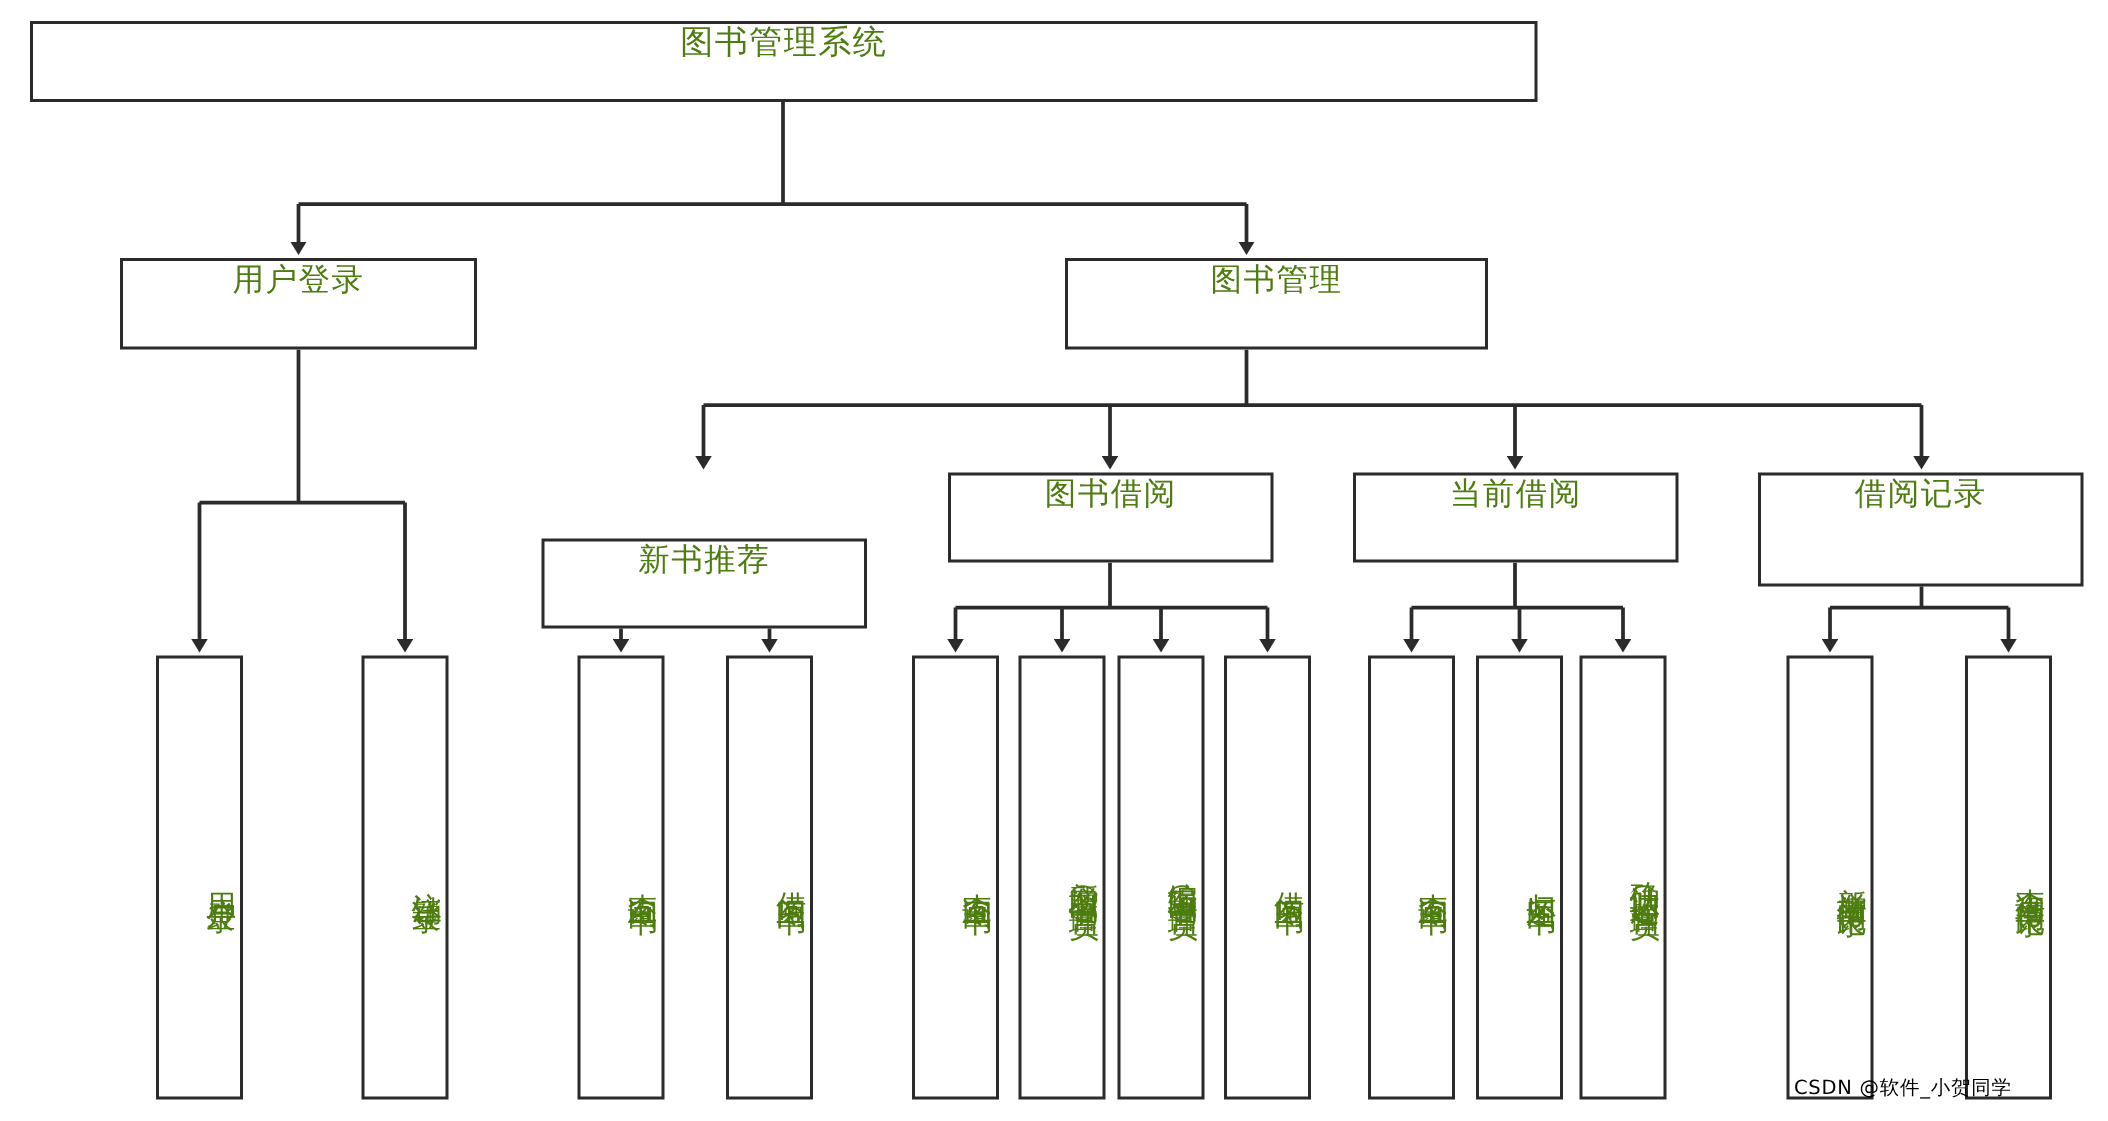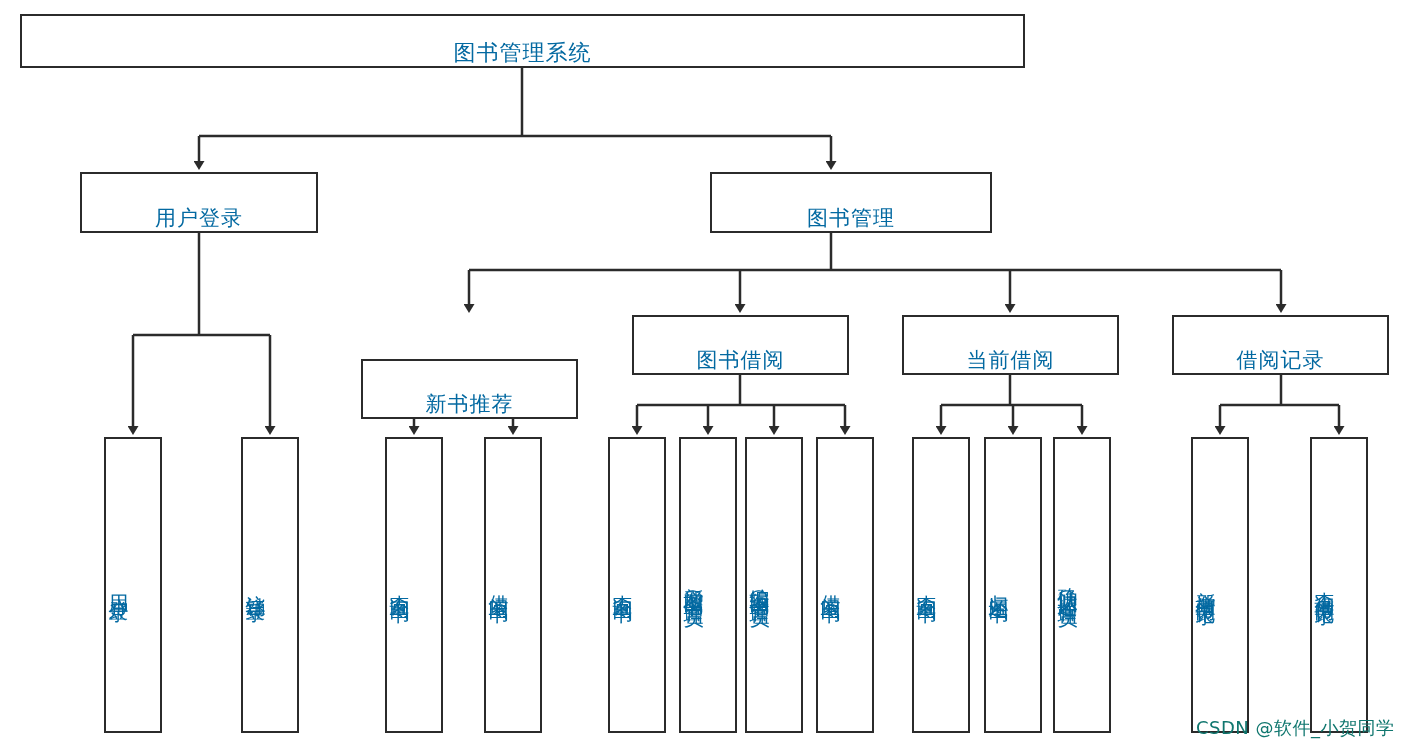--- a/index.html
+++ b/index.html
@@ -25,23 +25,23 @@
     width: 1405px;
     height: 747px;
     pointer-events: none;
   }
   .node {
     position: absolute;
     box-sizing: border-box;
     border: 2.5px solid #2b2b2b;
     background: #ffffff;
     display: flex;
-    align-items: flex-end;
+    align-items: flex-start;
     justify-content: center;
-    color: #0369a1;
+    color: #4d7c0f;
   }
   .node.h {
     font-size: 21px;
     letter-spacing: 1px;
     line-height: 1.2;
   }
   .node.v {
     writing-mode: vertical-rl;
     text-orientation: upright;
     font-size: 20px;
@@ -52,22 +52,22 @@
   .node.v .vtext {
     writing-mode: vertical-rl;
     text-orientation: upright;
     white-space: nowrap;
   }
   .node.root {
     font-size: 22px;
   }
   .watermark {
     position: absolute;
-    color: #0f766e;
-    font-size: 18px;
+    color: #000000;
+    font-size: 13px;
     letter-spacing: 0.5px;
     white-space: nowrap;
     user-select: none;
   }
 </style>
 </head>
 <body>
 
 <div id="canvas">
 
@@ -136,21 +136,21 @@
 
   <div class="node h" style="left: 361px; top: 315px; width: 217px; height: 60px; margin-top: 44px;">
     <span>新书推荐</span>
   </div>
   <div class="node h" style="left: 632px; top: 315px; width: 217px; height: 60px;">
     <span>图书借阅</span>
   </div>
   <div class="node h" style="left: 902px; top: 315px; width: 217px; height: 60px;">
     <span>当前借阅</span>
   </div>
-  <div class="node h" style="left: 1172px; top: 315px; width: 217px; height: 60px; font-family: Liberation Serif, serif;">
+  <div class="node h" style="left: 1172px; top: 315px; width: 217px; height: 76px; font-family: Liberation Serif, serif;">
     <span>借阅记录</span>
   </div>
 
   <div class="node v" style="left: 104px; top: 437px; width: 58px; height: 296px;">
     <span class="vtext">用户登录</span>
   </div>
   <div class="node v" style="left: 241px; top: 437px; width: 58px; height: 296px;">
     <span class="vtext">注销登录</span>
   </div>
   <div class="node v" style="left: 385px; top: 437px; width: 58px; height: 296px;">

